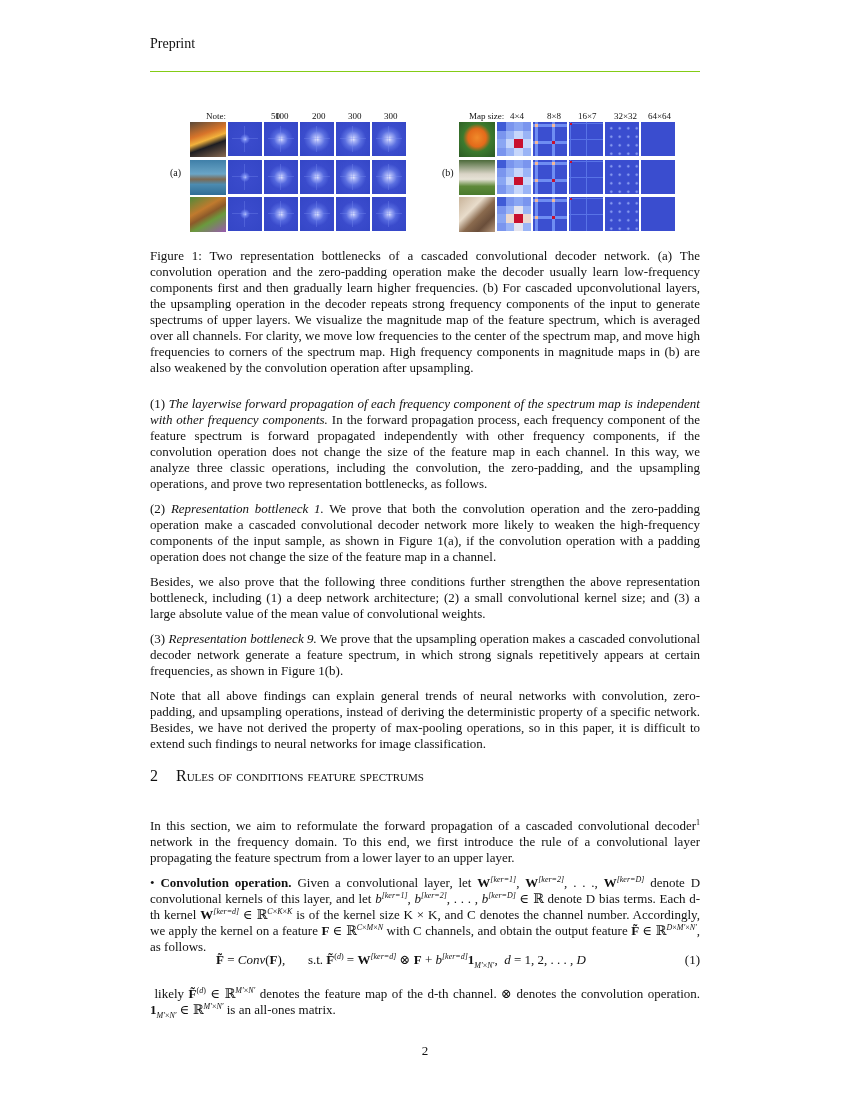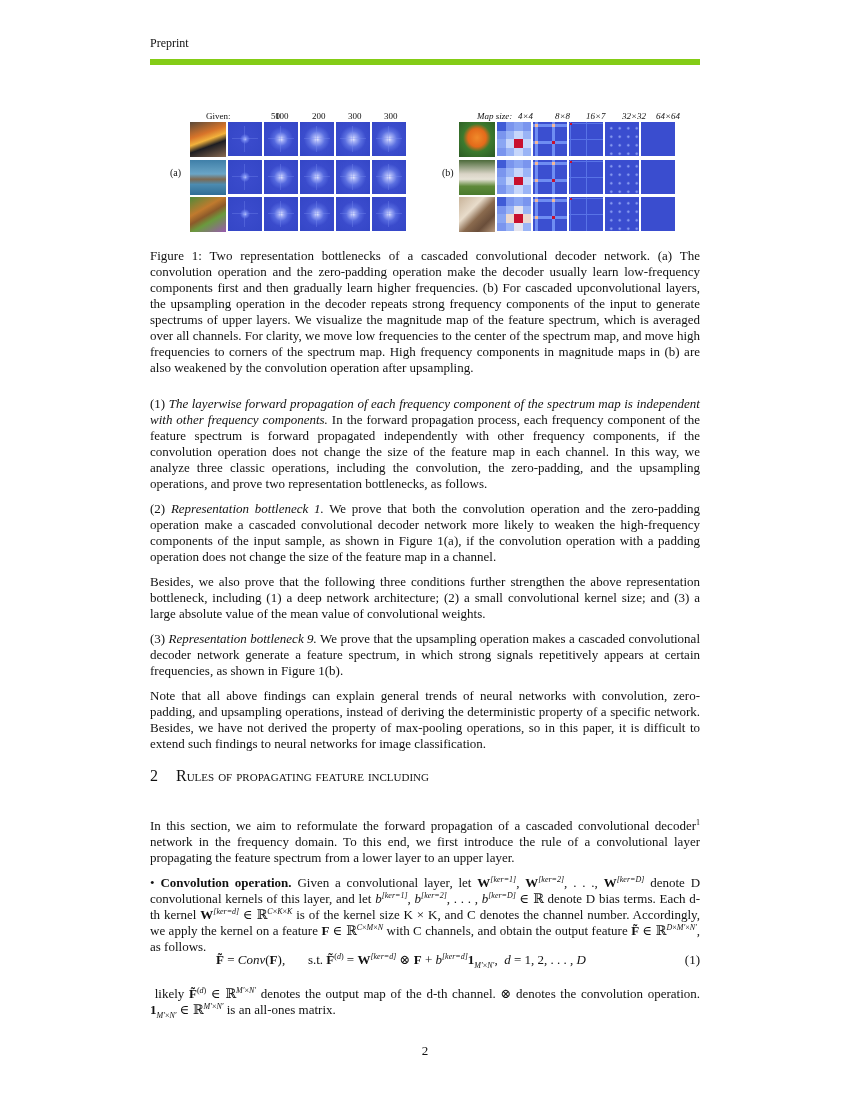--- a/index.html
+++ b/index.html
@@ -3,22 +3,22 @@
 <meta charset="utf-8">
 <style>
   html, body { margin: 0; padding: 0; background: #ffffff; }
   body {
     width: 850px; height: 1100px; position: relative; overflow: hidden;
     font-family: "Liberation Serif", "DejaVu Serif", serif;
     color: #111111;
   }
   .header {
     position: absolute; left: 150px; top: 36px; width: 550px;
-    font-size: 12px; padding-bottom: 8px;
-    border-bottom: 6px solid #84cc16;
+    font-size: 14px; padding-bottom: 19px;
+    border-bottom: 1px solid #84cc16;
   }
   .figure {
     position: absolute; top: 108px; left: 150px; width: 550px; height: 130px;
   }
   .panel { position: absolute; top: 0; }
   .panel .label {
     position: absolute; font-size: 10px; left: 0; top: 59px;
   }
   .panel .toprow {
     position: absolute; top: 3px; font-size: 9px; white-space: nowrap;
@@ -95,21 +95,21 @@
 
 <div class="header">
   <span>Preprint</span>
 </div>
 
 <div class="figure">
 
   <div class="panel" style="left:20px; width:240px; height:130px;">
     <div class="label" style="left:0;">(a)</div>
     <div class="toprow" style="left:0; width:240px; height:12px;">
-      <span style="left:36px;">Given:</span>
+      <span style="left:36px;">Note:</span>
       <span style="left:73px;padding-left:28px;">50</span>
       <span style="left:105px;">100</span>
       <span style="left:142px;">200</span>
       <span style="left:178px;">300</span>
       <span style="left:214px;">300</span>
     </div>
     <div class="grid" style="left:20px;">
       <div class="row">
         <div class="photo" style="background:linear-gradient(160deg,#5a4a3a 0%,#d8742a 35%,#f2b23c 50%,#1d1d22 65%,#8a6b52 100%);"></div>
         <div class="cell spec-a e1"></div>
@@ -132,21 +132,21 @@
         <div class="cell spec-a e2"></div>
         <div class="cell spec-a e2"></div>
         <div class="cell spec-a e2"></div>
         <div class="cell spec-a e2"></div>
       </div>
     </div>
   </div>
 
   <div class="panel" style="left:290px; width:260px; height:130px;">
     <div class="label" style="left:2px;">(b)</div>
-    <div class="toprow" style="left:10px; width:260px; height:12px;font-style:italic;">
+    <div class="toprow" style="left:2px; width:260px; height:12px;">
       <span style="left:27px;">Map size:</span>
       <span style="left:68px;">4×4</span>
       <span style="left:105px;">8×8</span>
       <span style="left:136px;">16×7</span>
       <span style="left:172px;">32×32</span>
       <span style="left:206px;">64×64</span>
     </div>
     <div class="grid" style="left:19px;">
       <div class="row">
         <div class="photo" style="background:radial-gradient(circle at 50% 45%,#f08a2a 0,#e36a1a 9px,#3c7a2e 14px,#2b5a24 100%);"></div>
@@ -252,30 +252,30 @@
 
 <div class="body-text" style="top:396px;">
   <p><span>(1) </span><i>The layerwise forward propagation of each frequency component of the spectrum map is independent with other frequency components.</i><span> In the forward propagation process, each frequency component of the feature spectrum is forward propagated independently with other frequency components, if the convolution operation does not change the size of the feature map in each channel. In this way, we analyze three classic operations, including the convolution, the zero-padding, and the upsampling operations, and prove two representation bottlenecks, as follows.</span></p>
   <p><span>(2) </span><i>Representation bottleneck 1.</i><span> We prove that both the convolution operation and the zero-padding operation make a cascaded convolutional decoder network more likely to weaken the high-frequency components of the input sample, as shown in Figure 1(a), if the convolution operation with a padding operation does not change the size of the feature map in a channel.</span></p>
   <p>Besides, we also prove that the following three conditions further strengthen the above representation bottleneck, including (1) a deep network architecture; (2) a small convolutional kernel size; and (3) a large absolute value of the mean value of convolutional weights.</p>
   <p><span>(3) </span><i>Representation bottleneck 9.</i><span> We prove that the upsampling operation makes a cascaded convolutional decoder network generate a feature spectrum, in which strong signals repetitively appears at certain frequencies, as shown in Figure 1(b).</span></p>
   <p>Note that all above findings can explain general trends of neural networks with convolution, zero-padding, and upsampling operations, instead of deriving the deterministic property of a specific network. Besides, we have not derived the property of max-pooling operations, so in this paper, it is difficult to extend such findings to neural networks for image classification.</p>
 </div>
 
 <div class="section-title">
-  <span class="num">2</span><span class="sc">Rules of propagating feature including</span>
+  <span class="num">2</span><span class="sc">Rules of conditions feature spectrums</span>
 </div>
 
 <div class="body-text" style="top:818px;">
   <p><span>In this section, we aim to reformulate the forward propagation of a cascaded convolutional decoder</span><sup>1</sup><span> network in the frequency domain. To this end, we first introduce the rule of a convolutional layer propagating the feature spectrum from a lower layer to an upper layer.</span></p>
   <p><span>•</span> <b>Convolution operation.</b><span> Given a convolutional layer, let </span><b>W</b><sup><i>[ker=1]</i></sup>, <b>W</b><sup><i>[ker=2]</i></sup>, . . ., <b>W</b><sup><i>[ker=D]</i></sup><span> denote D convolutional kernels of this layer, and let </span><i>b</i><sup><i>[ker=1]</i></sup>, <i>b</i><sup><i>[ker=2]</i></sup>, . . . , <i>b</i><sup><i>[ker=D]</i></sup> ∈ ℝ<span> denote D bias terms. Each d-th kernel </span><b>W</b><sup><i>[ker=d]</i></sup> ∈ ℝ<sup><i>C</i>×<i>K</i>×<i>K</i></sup><span> is of the kernel size K × K, and C denotes the channel number. Accordingly, we apply the kernel on a feature </span><b>F</b> ∈ ℝ<sup><i>C</i>×<i>M</i>×<i>N</i></sup><span> with C channels, and obtain the output feature </span><b>F̃</b> ∈ ℝ<sup><i>D</i>×<i>M′</i>×<i>N′</i></sup><span>, as follows.</span></p>
 </div>
 
 <div class="eq">
   <span class="lhs"><b>F̃</b> = <i>Conv</i>(<b>F</b>), &nbsp;&nbsp;&nbsp;&nbsp;&nbsp; <span>s.t.</span> <b>F̃</b><sup>(<i>d</i>)</sup> = <b>W</b><sup><i>[ker=d]</i></sup> ⊗ <b>F</b> + <i>b</i><sup><i>[ker=d]</i></sup><b>1</b><sub><i>M′</i>×<i>N′</i></sub>, &nbsp;<i>d</i> = 1, 2, . . . , <i>D</i></span>
   <span class="eqnum">(1)</span>
 </div>
 
 <div class="body-text" style="top:986px;">
-  <p>&nbsp;<span>likely </span><b>F̃</b><sup>(<i>d</i>)</sup> ∈ ℝ<sup><i>M′</i>×<i>N′</i></sup><span> denotes the output map of the d-th channel. ⊗ denotes the convolution operation. </span><b>1</b><sub><i>M′</i>×<i>N′</i></sub> ∈ ℝ<sup><i>M′</i>×<i>N′</i></sup><span> is an all-ones matrix.</span></p>
+  <p>&nbsp;<span>likely </span><b>F̃</b><sup>(<i>d</i>)</sup> ∈ ℝ<sup><i>M′</i>×<i>N′</i></sup><span> denotes the feature map of the d-th channel. ⊗ denotes the convolution operation. </span><b>1</b><sub><i>M′</i>×<i>N′</i></sub> ∈ ℝ<sup><i>M′</i>×<i>N′</i></sup><span> is an all-ones matrix.</span></p>
 </div>
 
 <div class="page-num">2</div>
 
 </body></html>

